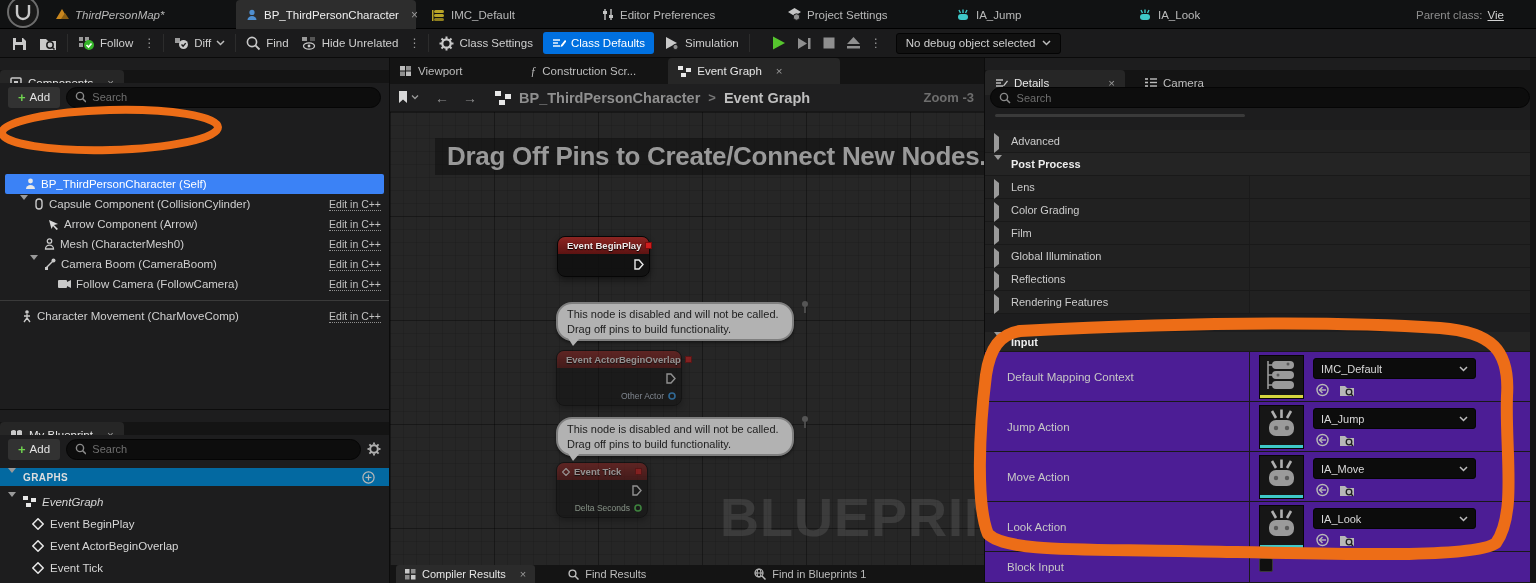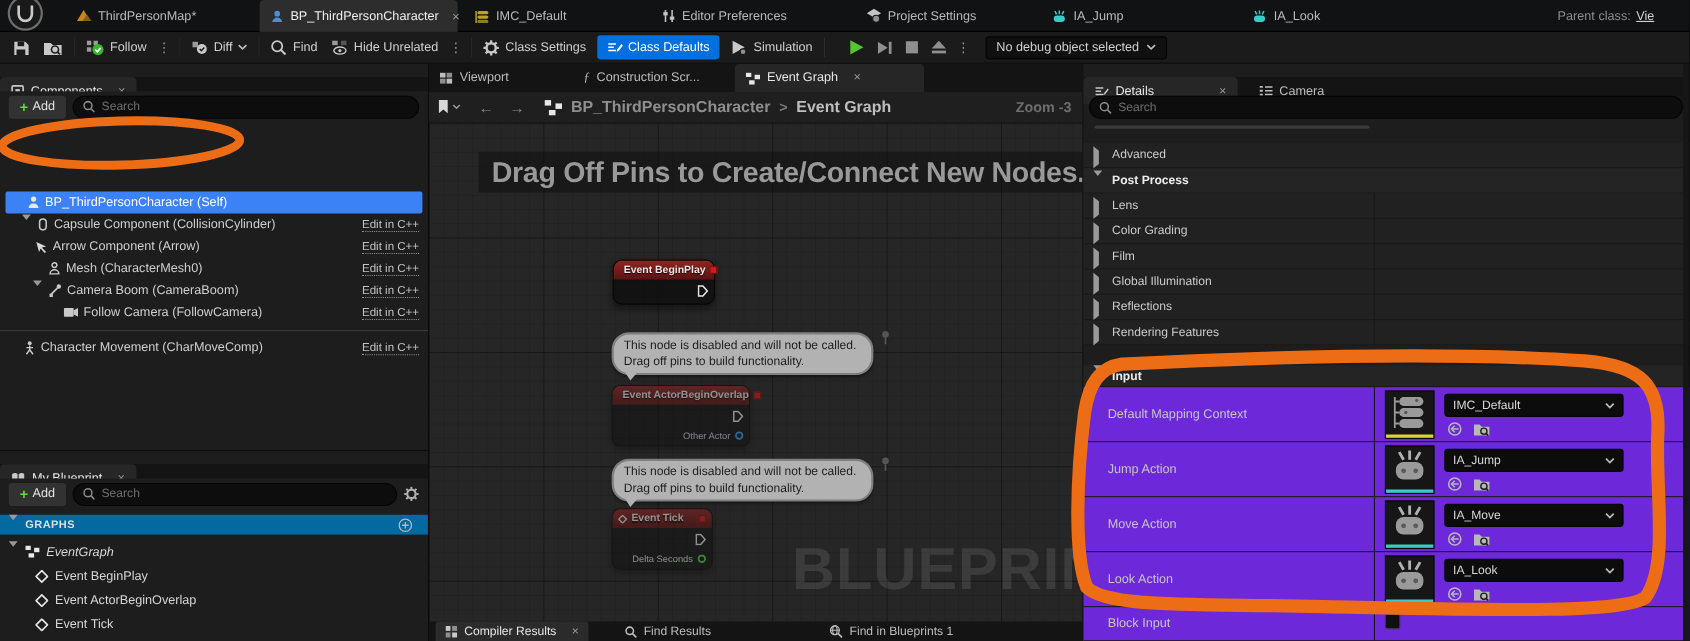--- a/index.html
+++ b/index.html
@@ -88,21 +88,21 @@
   #bottom-bar .panel-tab { font-size:11px; height:18px; padding:0 9px; }
   #bottom-bar .panel-tab.active { background:#2b2b2b; border-radius:3px 3px 0 0; }
 
   
   #details-panel { position:absolute; left:985px; top:58px; width:551px; height:525px; background:#1d1d1e; }
   #details-search { position:absolute; left:5px; right:6px; top:29px; }
   .hscroll-strip { position:absolute; left:10px; top:56px; width:250px; height:3px; background:#3a3a3a; border-radius:2px; }
   .d-row { position:absolute; left:0; right:0; height:23px; background:#212121; border-bottom:1px solid #191919; display:flex; align-items:center; gap:8px; padding-left:9px; color:#cbcbcb; font-size:11px; }
   .d-row .divider { position:absolute; left:264px; top:0; bottom:0; width:1px; background:#1a1a1a; }
   .d-head { position:absolute; left:0; right:0; background:#242424; border-bottom:1px solid #191919; display:flex; align-items:center; gap:8px; padding-left:9px; color:#ededed; font-size:11px; font-weight:bold; }
-  .prop-row { position:absolute; left:0; right:0; height:50px; background:#6d28d9; border-bottom:1px solid #191919; }
+  .prop-row { position:absolute; left:0; right:0; height:50px; background:#4c1d95; border-bottom:1px solid #191919; }
   .prop-row .divider { position:absolute; left:264px; top:0; bottom:0; width:1px; background:#1a1a1a; }
   .prop-row .plabel { position:absolute; left:22px; top:50%; transform:translateY(-50%); color:#c6c6c6; font-size:11.5px; }
   .thumb { position:absolute; left:274px; top:3px; width:45px; height:44px; background:#161616; border:1px solid #060606; }
   .thumb .ubar { position:absolute; left:0; right:0; bottom:0; height:3px; }
   .asset-dd { position:absolute; left:328px; top:6px; width:163px; height:21px; background:#0c0c0c; border:1px solid #050505; border-radius:3px; display:flex; align-items:center; padding:0 7px; color:#d8d8d8; font-size:11px; }
   .asset-dd .chev { margin-left:auto; }
   .asset-icons { position:absolute; left:330px; top:31px; display:flex; gap:9px; align-items:center; }
   .checkbox { position:absolute; left:274px; top:6px; width:14px; height:14px; background:#101010; border:1px solid #3a3a3a; border-radius:2px; }
   #v-scroll { position:absolute; right:0; top:0; bottom:0; width:6px; background:#161616; }
 
@@ -114,21 +114,21 @@
 
 <div id="root">
 
   <div id="titlebar">
     <span class="abs" style="left:5px;top:-6px;">
       <svg width="36" height="36">
           <circle cx="18" cy="18" r="15" fill="#191919" stroke="#6d6d6d" stroke-width="2"></circle>
           <path d="M12 11 v8 a6 6 0 0 0 12 0 v-8" fill="none" stroke="#c9c9c9" stroke-width="2.4"></path>
         </svg>
     </span>
-    <div class="doc-tab" style="left:60px;">
+    <div class="doc-tab" style="left:46px;font-style:italic;">
       <span>
           <svg width="13" height="11">
             <polygon points="6,0 12,10 0,10" fill="#c8861e"></polygon>
             <polygon points="9,4 13,10 5,10" fill="#8a5d12"></polygon>
           </svg>
         </span>
       <span>ThirdPersonMap*</span>
     </div>
     <div class="doc-tab active" style="left:236px;width:180px;">
       <span>
@@ -351,21 +351,21 @@
         <span>BP_ThirdPersonCharacter (Self)</span>
       </div>
       <div class="tree-row" style="padding-left:20px;">
         <span class="tw"><span class="tri-down"></span></span>
         <svg width="10" height="12">
             <rect x="2" y="1" width="6" height="10" rx="3" fill="none" stroke="#c9c9c9" stroke-width="1.4"></rect>
           </svg>
         <span>Capsule Component (CollisionCylinder)</span>
         <span class="edit-link">Edit in C++</span>
       </div>
-      <div class="tree-row" style="padding-left:32px;">
+      <div class="tree-row" style="padding-left:48px;">
         <svg width="11" height="11">
             <path d="M1 1 L10 5 L6 6 L10 10 L8.5 11 L5 7 L3.5 10 z" fill="#d8d8d8"></path>
           </svg>
         <span>Arrow Component (Arrow)</span>
         <span class="edit-link">Edit in C++</span>
       </div>
       <div class="tree-row" style="padding-left:44px;">
         <svg width="11" height="12">
             <circle cx="5.5" cy="3" r="2.2" fill="none" stroke="#c9c9c9" stroke-width="1.3"></circle>
             <path d="M1.5 11 a4 3.8 0 0 1 8 0 z" fill="none" stroke="#c9c9c9" stroke-width="1.3"></path>

